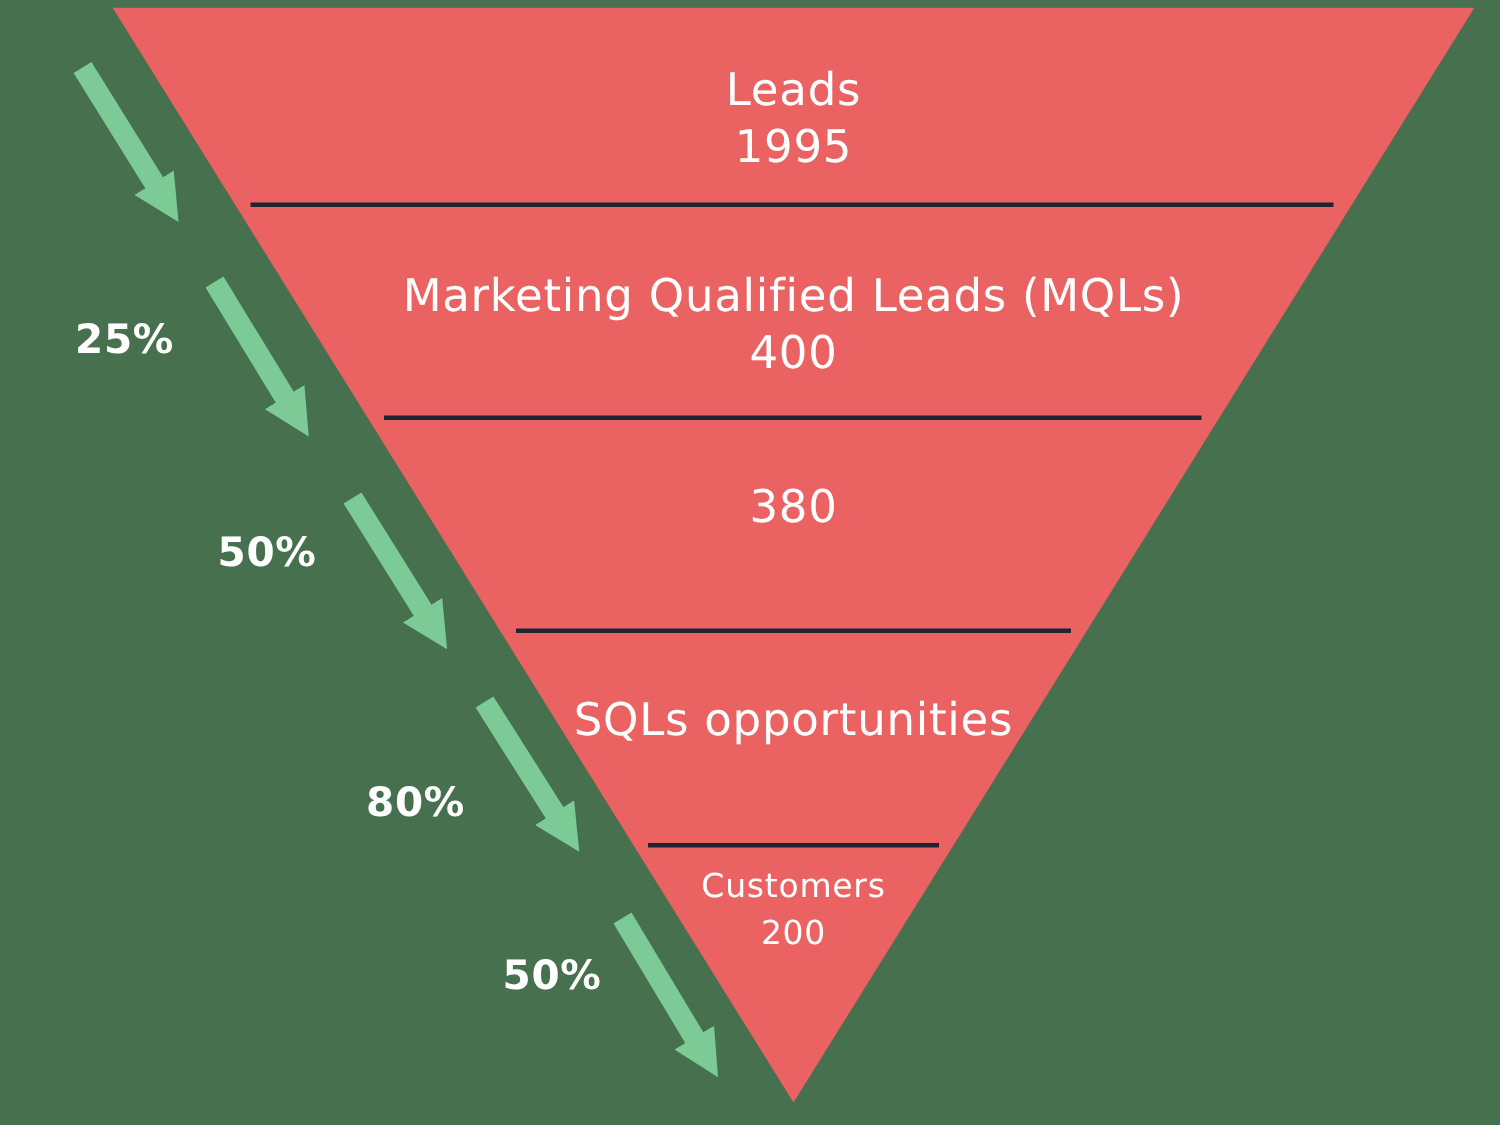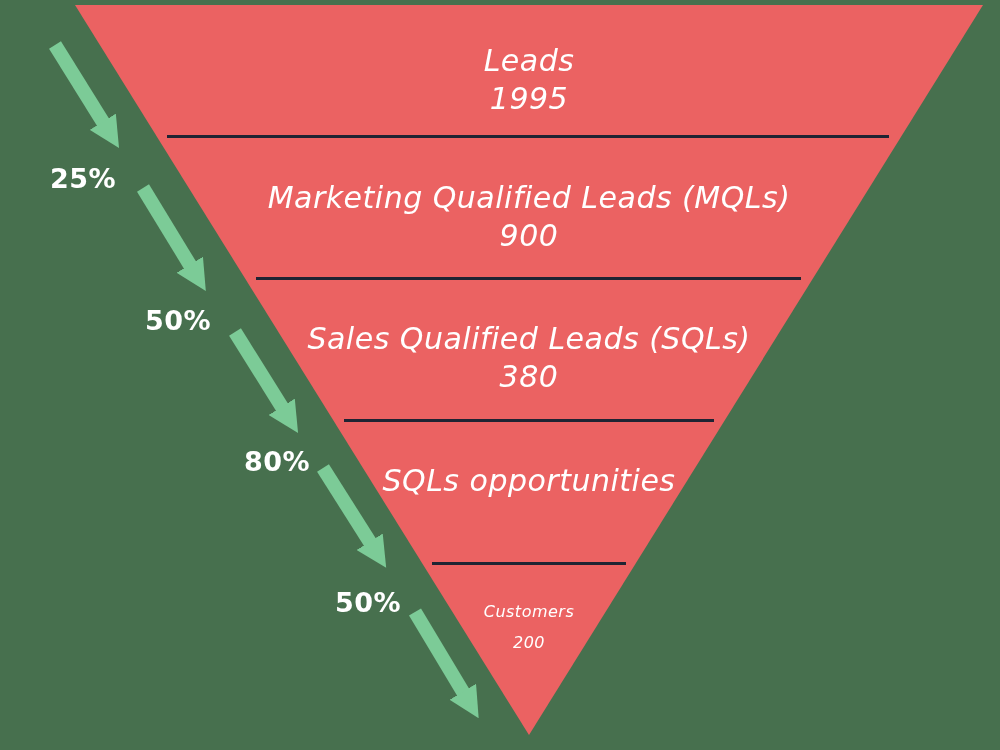--- a/index.html
+++ b/index.html
@@ -31,30 +31,31 @@
   .stage{
     position:absolute;left:229px;width:600px;
     text-align:center;color:var(--text);
     font-size:30px;line-height:38px;font-weight:400;
     letter-spacing:0.5px;
   }
   .stage-1{top:42px;}
   .stage-2{top:179px;}
   .stage-3{top:320px;}
   .stage-4{top:462px;}
-  .stage-5{top:596px;font-size:16px;line-height:31px;}
-  .stage span{display:block;font-style:italic;}
+  .stage-5{top:576px;font-size:22px;line-height:31px;}
+  .stage span{display:block;}
   .rate{
     position:absolute;color:var(--text);
     font-size:27px;font-weight:700;line-height:30px;
     letter-spacing:0.5px;
+    margin-top:48px;
   }
   .rate-1{left:50px;top:164px;}
   .rate-2{left:145px;top:306px;}
-  .rate-3{left:244px;top:447px;}
+  .rate-3{left:244px;top:473px;}
   .rate-4{left:335px;top:588px;}
   .arrows{position:absolute;left:0;top:0;}
   .arrow-line{stroke:var(--arrow);stroke-width:14;fill:none;}
   .arrow-head{fill:var(--arrow);}
 </style>
 </head>
 <body>
 
 <div class="stage-area">
 
@@ -64,24 +65,23 @@
   <div class="divider divider-2"></div>
   <div class="divider divider-3"></div>
   <div class="divider divider-4"></div>
 
   <div class="stage stage-1">
     <span>Leads</span>
     <span>1995</span>
   </div>
   <div class="stage stage-2">
     <span>Marketing Qualified Leads (MQLs)</span>
-    <span>900</span>
+    <span>400</span>
   </div>
   <div class="stage stage-3">
-    <span>Sales Qualified Leads (SQLs)</span>
     <span>380</span>
   </div>
   <div class="stage stage-4">
     <span>SQLs opportunities</span>
   </div>
   <div class="stage stage-5">
     <span>Customers</span>
     <span>200</span>
   </div>
 

